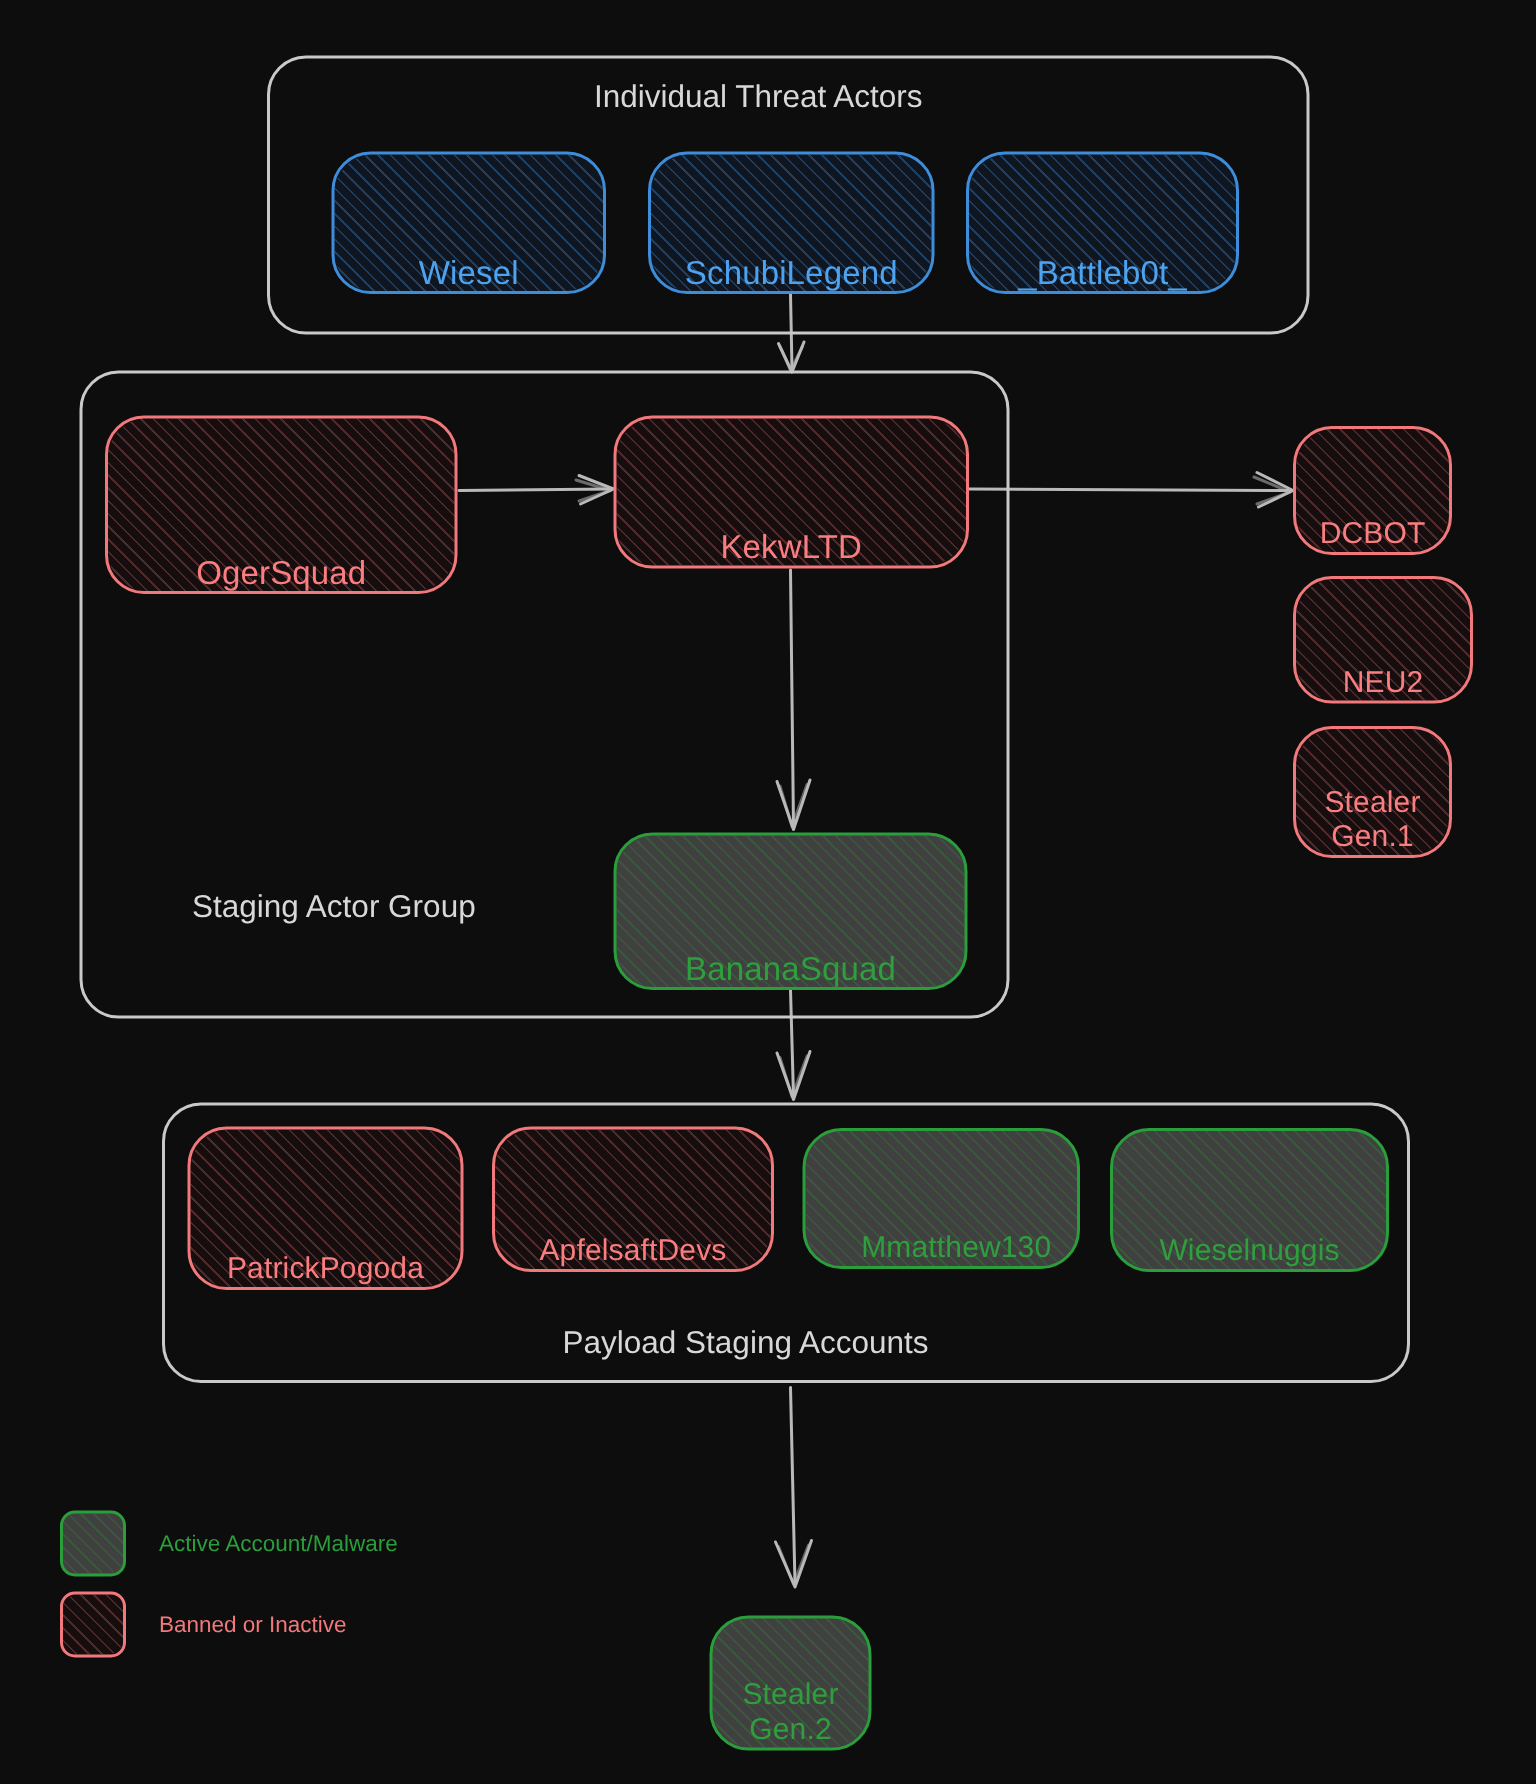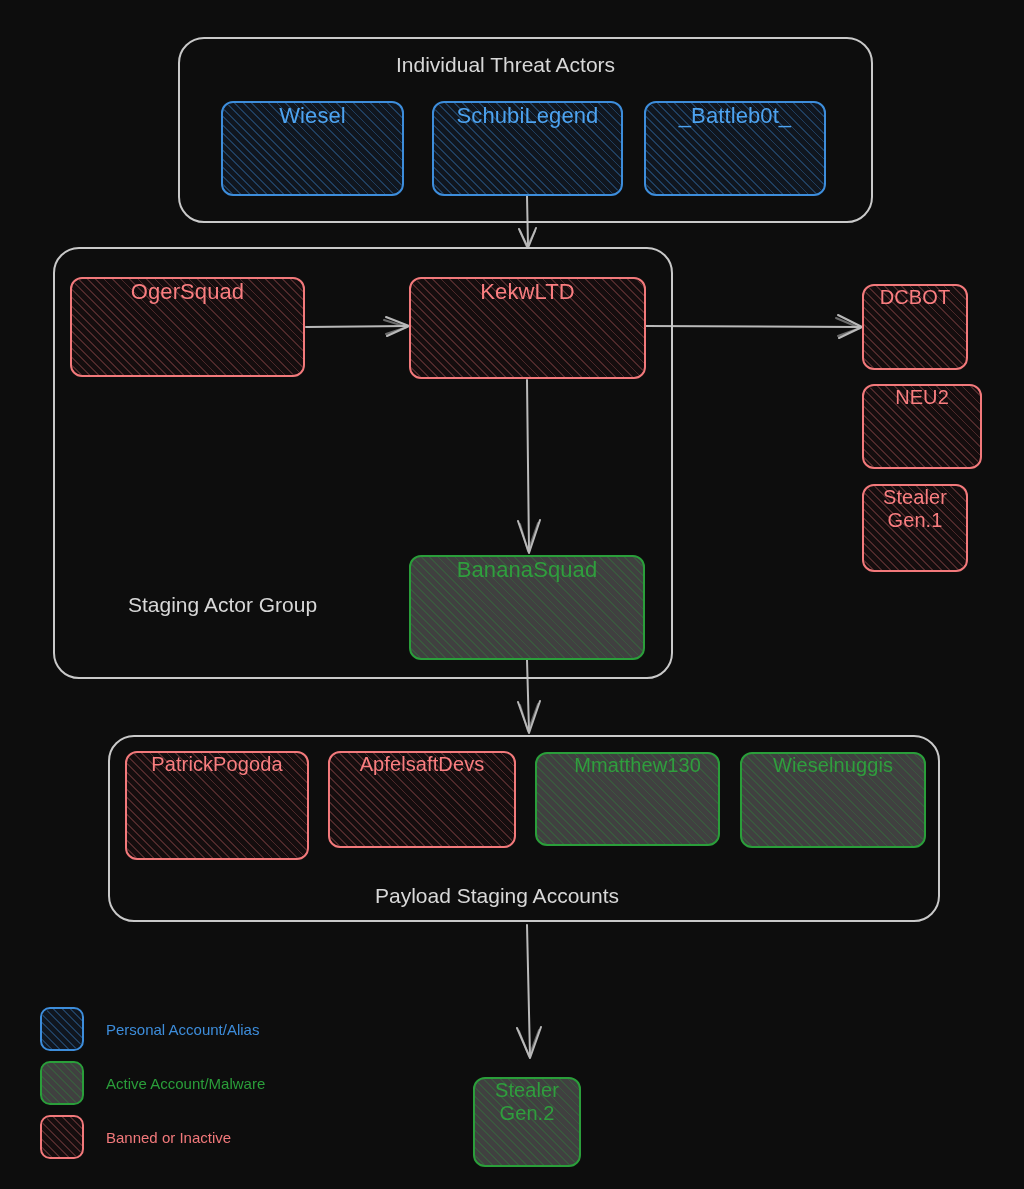--- a/index.html
+++ b/index.html
@@ -29,25 +29,25 @@
     position: absolute;
     inset: 0;
     border-radius: inherit;
     pointer-events: none;
   }
 
   
   .node {
     position: absolute;
     box-sizing: border-box;
-    border-radius: 12px;
+    border-radius: 26px;
     border-width: 2px;
     border-style: solid;
     display: flex;
-    align-items: flex-start;
+    align-items: flex-end;
     justify-content: center;
     text-align: center;
     line-height: 1.15;
     letter-spacing: .1px;
     overflow: hidden;
     z-index: 3;
   }
   .node .lbl { position: relative; z-index: 2; padding: 0 6px; }
 
   
@@ -193,21 +193,21 @@
 </div>
 
 <div class="node n-blue fs-22" style="left:644px; top:101px; width:182px; height:95px;">
   <span class="hatch"></span>
   <span class="lbl">_Battleb0t_</span>
 </div>
 
 <div class="group" style="left:53px; top:247px; width:620px; height:432px;"></div>
 <div class="group-label" style="left:128px; top:593px;">Staging Actor Group</div>
 
-<div class="node n-red fs-22" style="left:70px; top:277px; width:235px; height:100px;">
+<div class="node n-red fs-22" style="left:70px; top:277px; width:235px; height:119px;">
   <span class="hatch"></span>
   <span class="lbl">OgerSquad</span>
 </div>
 
 <div class="node n-red fs-22" style="left:409px; top:277px; width:237px; height:102px;">
   <span class="hatch"></span>
   <span class="lbl">KekwLTD</span>
 </div>
 
 <div class="node n-green fs-22" style="left:409px; top:555px; width:236px; height:105px;">
@@ -259,26 +259,20 @@
 <div class="node n-green fs-21" style="left:473px; top:1077px; width:108px; height:90px;">
   <span class="hatch"></span>
   <span class="lbl">
     <span>Stealer</span><br>
     <span>Gen.2</span>
   </span>
 </div>
 
 <div id="legend">
 
-  <div class="legend-row">
-    <span class="legend-swatch n-blue">
-      <span class="hatch"></span>
-    </span>
-    <span class="legend-text lt-blue">Personal Account/Alias</span>
-  </div>
 
   <div class="legend-row">
     <span class="legend-swatch n-green">
       <span class="hatch"></span>
     </span>
     <span class="legend-text lt-green">Active Account/Malware</span>
   </div>
 
   <div class="legend-row">
     <span class="legend-swatch n-red">

